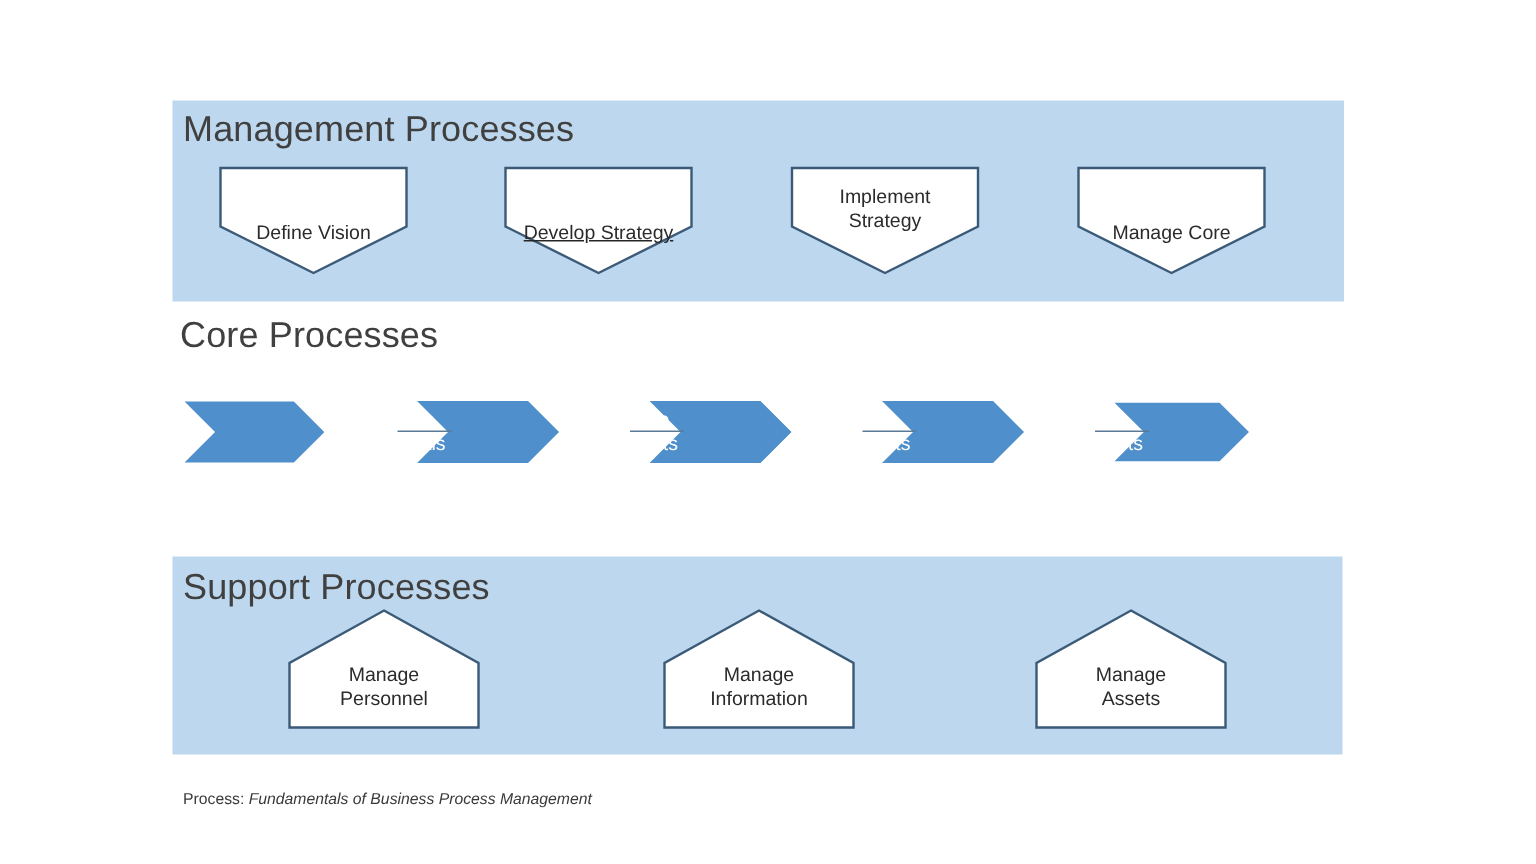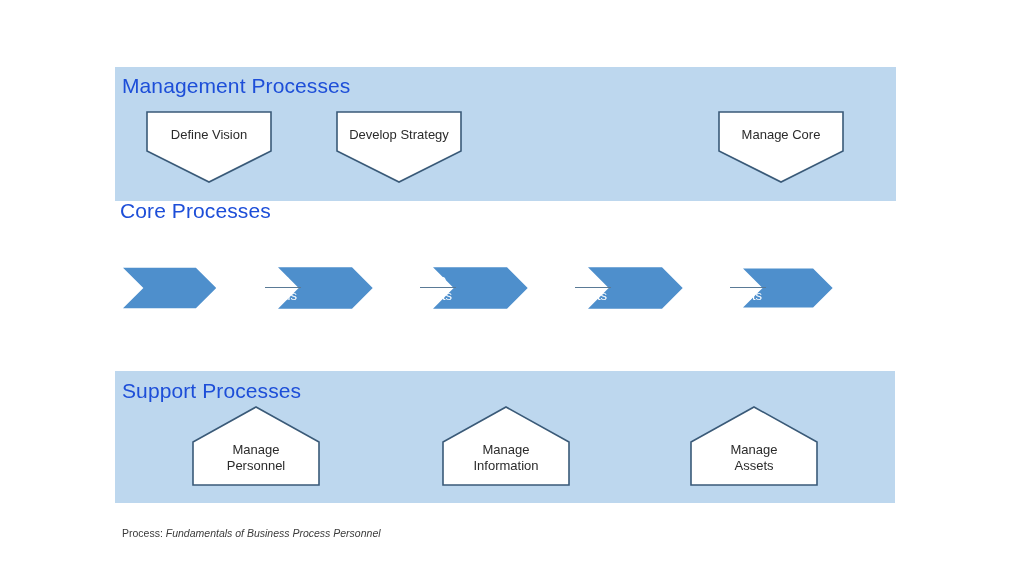--- a/index.html
+++ b/index.html
@@ -24,28 +24,28 @@
   
   .band {
     position: absolute;
     background: #bdd7ee;
   }
   #band-management { left: 115px; top: 67px;  width: 781px; height: 134px; }
   #band-support    { left: 115px; top: 371px; width: 780px; height: 132px; }
 
   .band-title {
     position: absolute;
-    font-size: 21px;
+    font-size: 24px;
     letter-spacing: 0.1px;
-    color: #1d4ed8;
+    color: #404040;
     white-space: nowrap;
     line-height: 1;
   }
   #title-management { left: 122px; top: 75px; }
-  #title-core       { left: 120px; top: 200px; }
+  #title-core       { left: 120px; top: 212px; }
   #title-support    { left: 122px; top: 380px; }
 
   .shape {
     position: absolute;
     display: flex;
     align-items: flex-start;
     justify-content: center;
   }
   .shape svg {
     position: absolute;
@@ -59,21 +59,21 @@
     text-align: center;
     font-size: 13px;
     line-height: 16px;
     color: #2b2b2b;
     white-space: pre-line;
     pointer-events: none;
   }
 
   
   .mgmt-shape { width: 126px; height: 72px; }
-  .mgmt-shape .label { margin-top: 16px; }
+  .mgmt-shape .label { margin-top: 36px; }
   .mgmt-shape.two-line .label { margin-top: 12px; }
 
   
   .sup-shape { width: 128px; height: 80px; }
   .sup-shape .label { margin-top: 36px; }
 
   
   .chev {
     position: absolute;
     width: 174px;
@@ -120,27 +120,34 @@
   <div class="band" id="band-management"></div>
   <div class="band-title" id="title-management">Management Processes</div>
 
   <div class="shape mgmt-shape" style="left:146px; top:111px;">
     <svg width="126" height="72" viewBox="0 0 126 72">
       <polygon points="1,1 125,1 125,40 63,71 1,40" fill="#ffffff" stroke="#3a5a78" stroke-width="1.6"></polygon>
     </svg>
     <div class="label">Define Vision</div>
   </div>
 
-  <div class="shape mgmt-shape" style="left:336px; top:111px;">
+  <div class="shape mgmt-shape" style="left:336px; top:111px;text-decoration:underline;">
     <svg width="126" height="72" viewBox="0 0 126 72">
       <polygon points="1,1 125,1 125,40 63,71 1,40" fill="#ffffff" stroke="#3a5a78" stroke-width="1.6"></polygon>
     </svg>
     <div class="label">Develop Strategy</div>
   </div>
 
+  <div class="shape mgmt-shape two-line" style="left:527px; top:111px;">
+    <svg width="126" height="72" viewBox="0 0 126 72">
+      <polygon points="1,1 125,1 125,40 63,71 1,40" fill="#ffffff" stroke="#3a5a78" stroke-width="1.6"></polygon>
+    </svg>
+    <div class="label">Implement
+Strategy</div>
+  </div>
 
   <div class="shape mgmt-shape" style="left:718px; top:111px;">
     <svg width="126" height="72" viewBox="0 0 126 72">
       <polygon points="1,1 125,1 125,40 63,71 1,40" fill="#ffffff" stroke="#3a5a78" stroke-width="1.6"></polygon>
     </svg>
     <div class="label">Manage Core</div>
   </div>
 
   <div class="band-title" id="title-core">Core Processes</div>
 
@@ -212,16 +219,16 @@
   <div class="shape sup-shape" style="left:690px; top:406px;">
     <svg width="128" height="80" viewBox="0 0 128 80">
       <polygon points="64,1 127,36 127,79 1,79 1,36" fill="#ffffff" stroke="#3a5a78" stroke-width="1.6"></polygon>
     </svg>
     <div class="label">Manage
 Assets</div>
   </div>
 
   <div id="source-note">
     <span class="src-label">Process:</span>
-    <span class="src-title">Fundamentals of Business Process Personnel</span>
+    <span class="src-title">Fundamentals of Business Process Management</span>
   </div>
 
 </div>
 
 </body></html>

